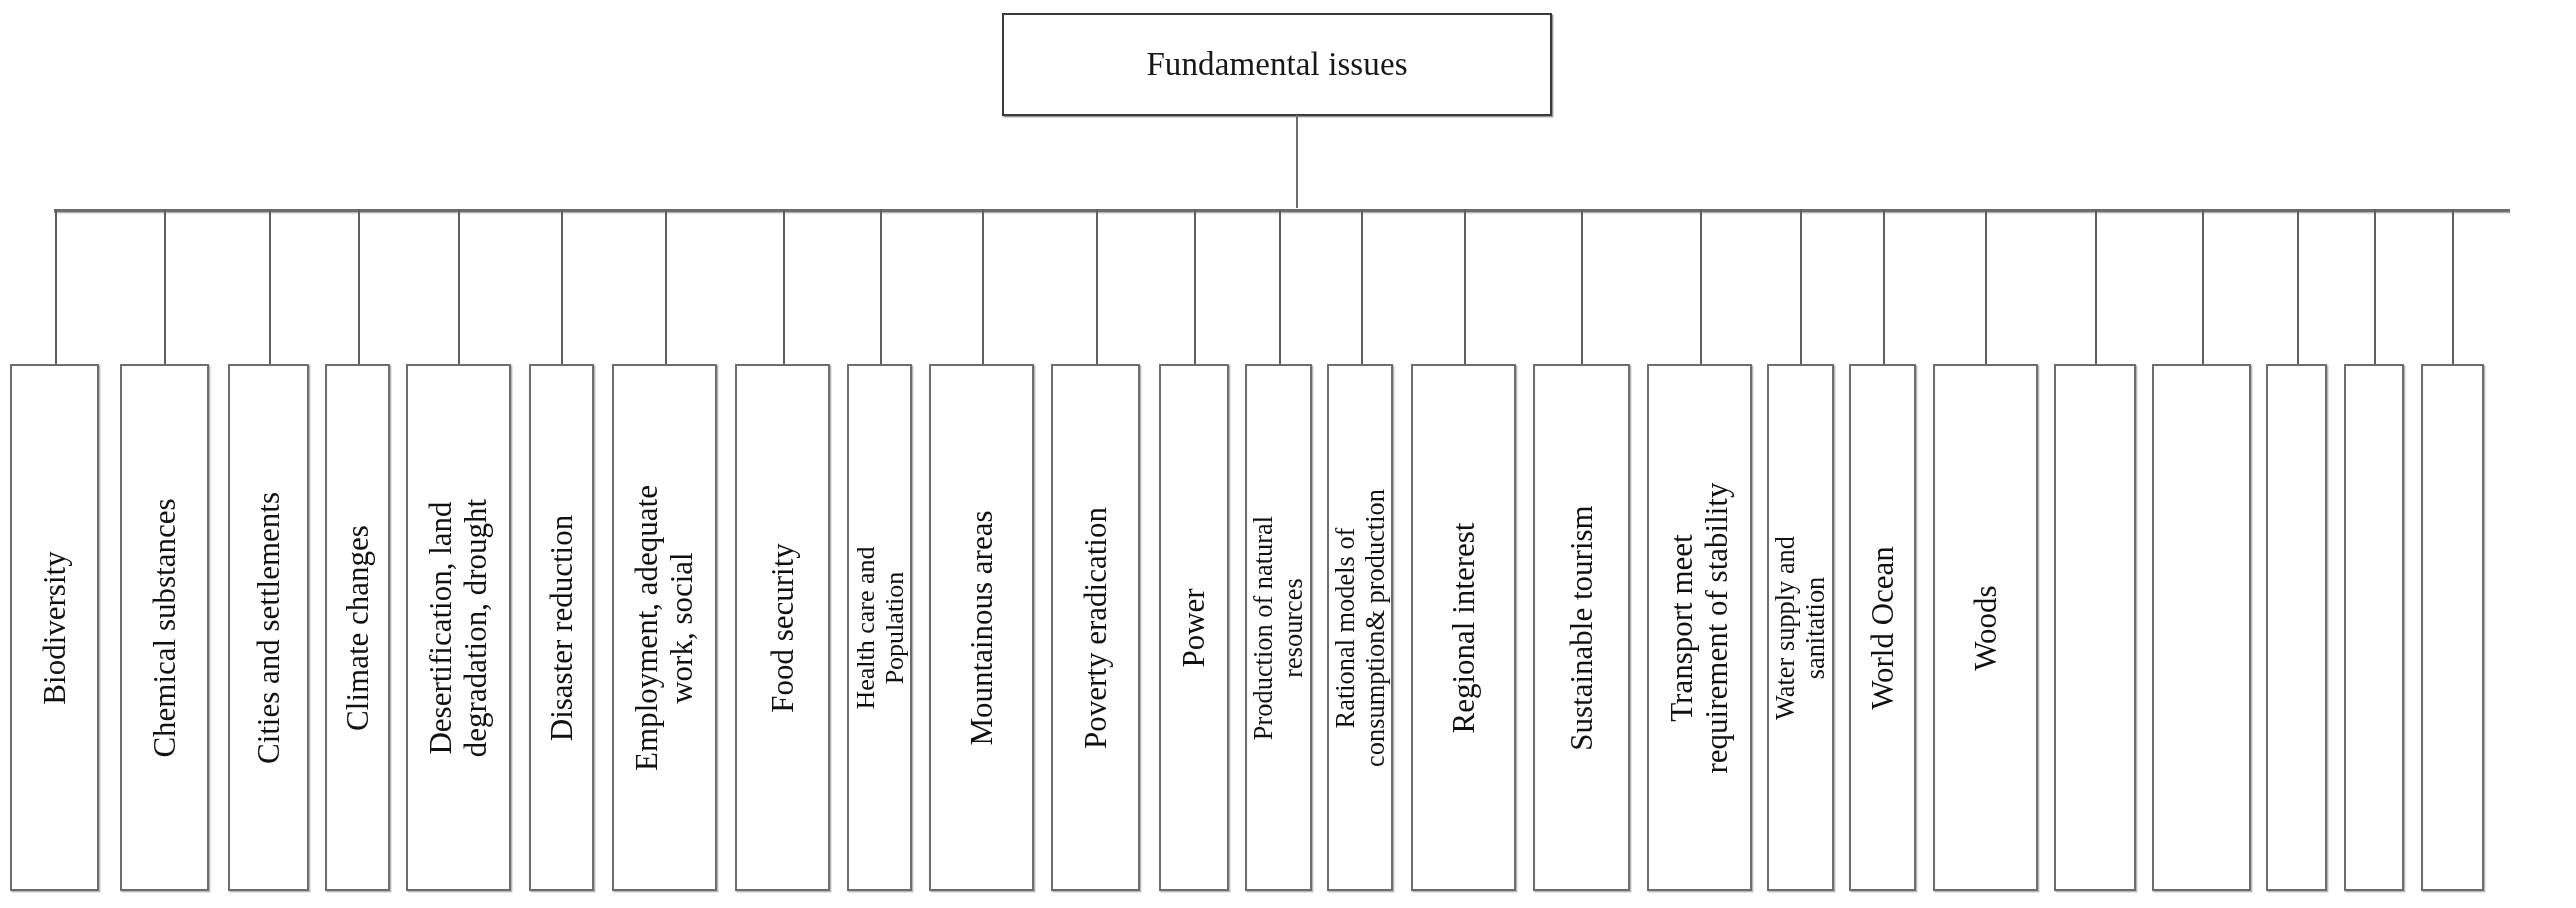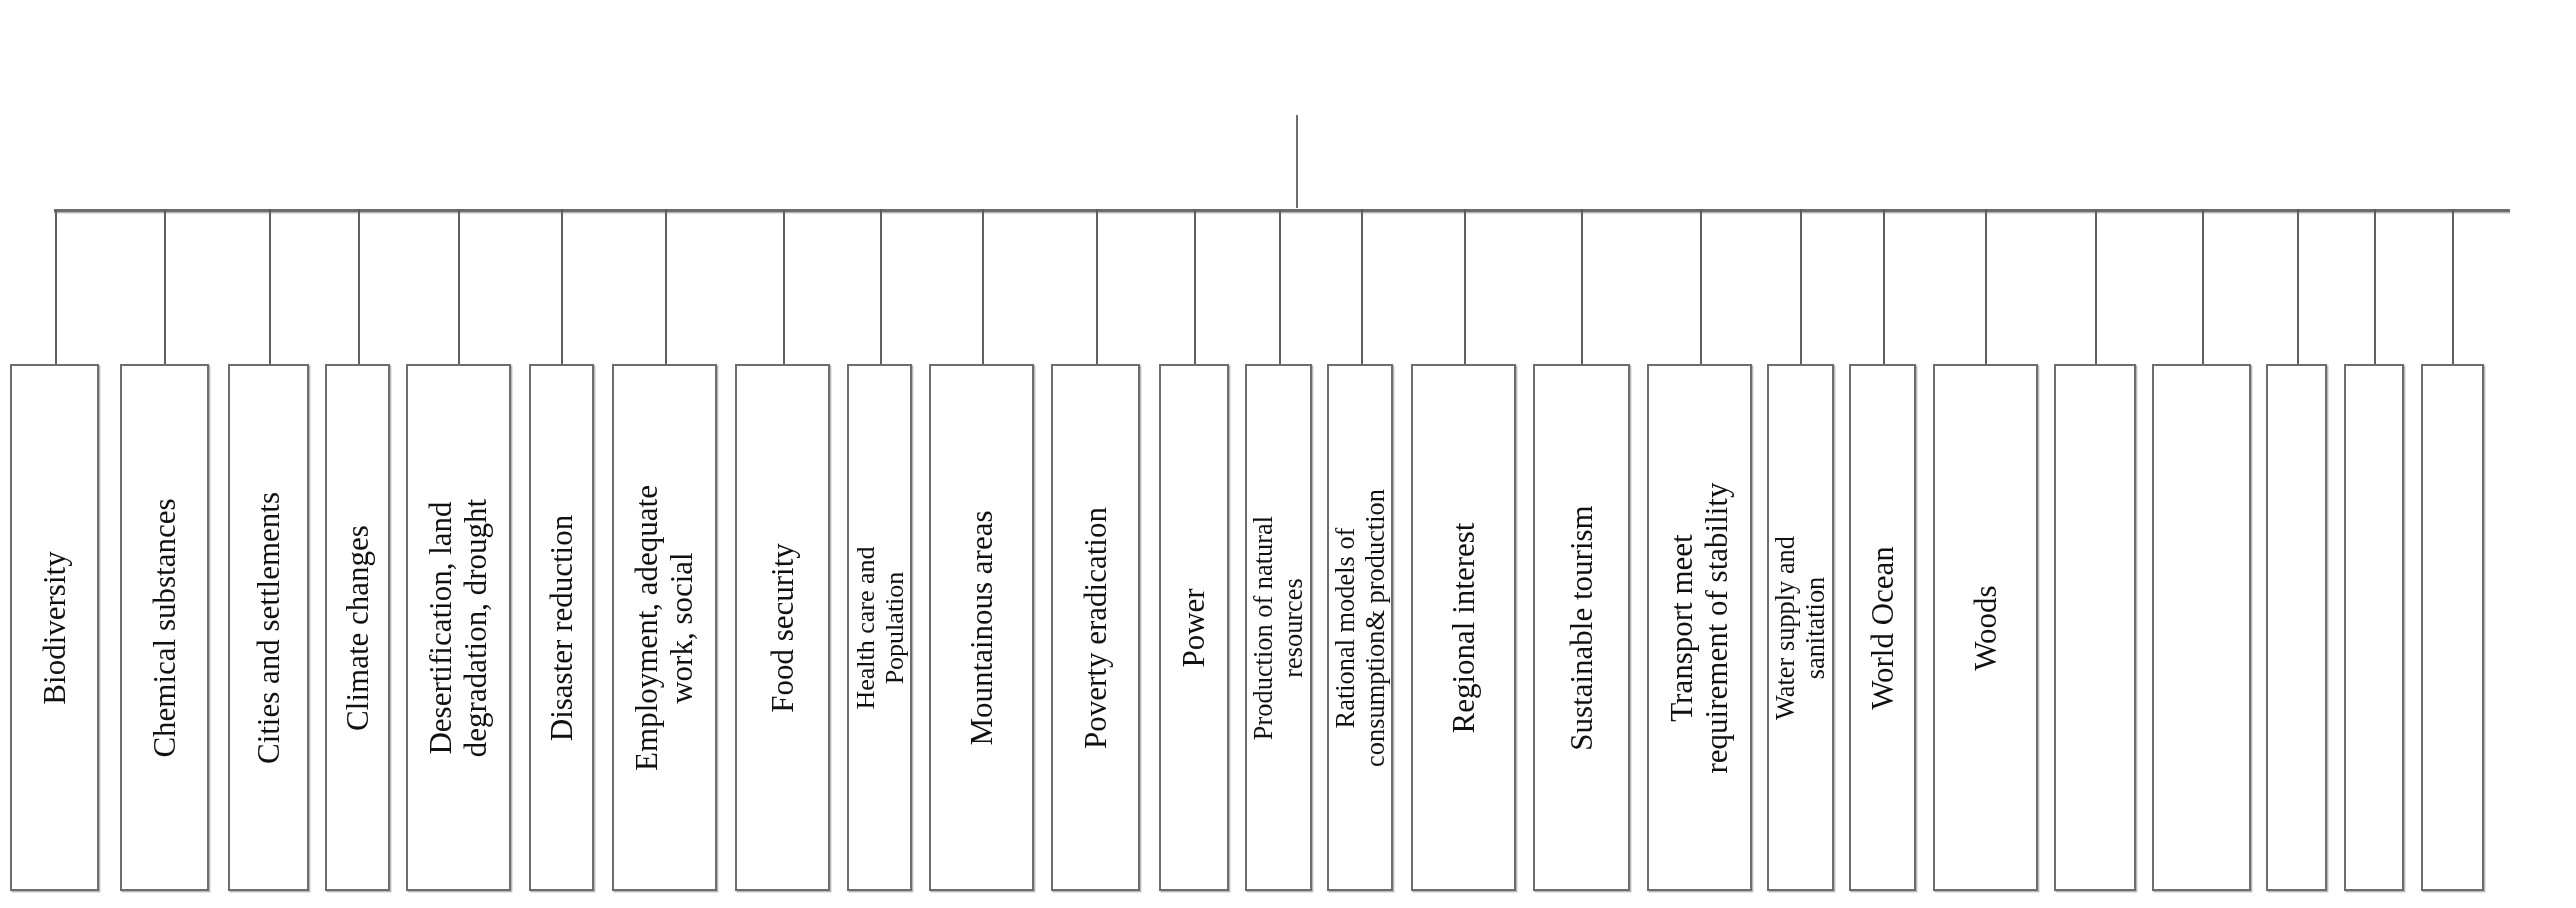--- a/index.html
+++ b/index.html
@@ -79,20 +79,23 @@
     color: #111114;
     white-space: pre-line;
     display: block;
   }
 </style>
 </head>
 <body>
 
 <div id="stage">
 
+  <div class="root-node" id="root-node" style="left: 1002px; top: 12.5px; width: 550px; height: 103px;">
+    <span class="root-label">Fundamental issues</span>
+  </div>
 
   <div class="trunk" id="trunk" style="left: 1296px; top: 115px; height: 93px;"></div>
 
   <div class="busbar" id="busbar" style="left: 54px; top: 209px; width: 2456px;"></div>
 
   <div id="stems-layer">
       <div class="stem" style="left: 55px; top: 209px; height: 155px;"></div>
       <div class="stem" style="left: 164px; top: 209px; height: 155px;"></div>
       <div class="stem" style="left: 269px; top: 209px; height: 155px;"></div>
       <div class="stem" style="left: 358px; top: 209px; height: 155px;"></div>

